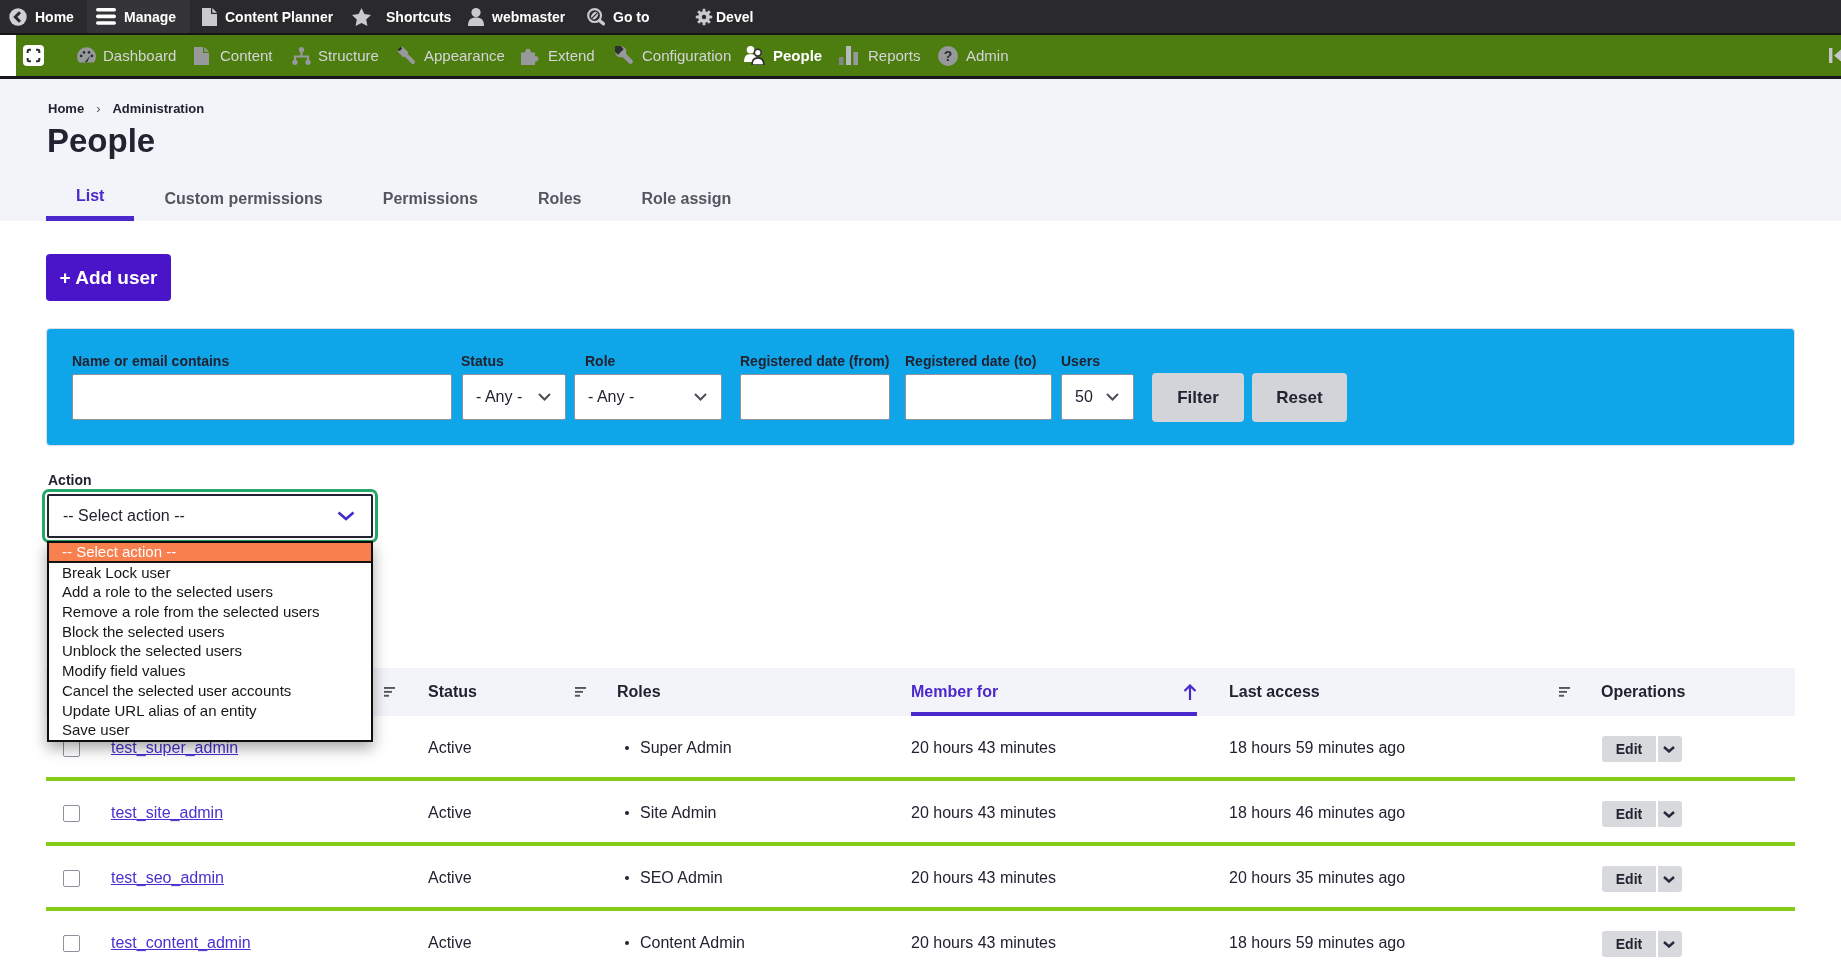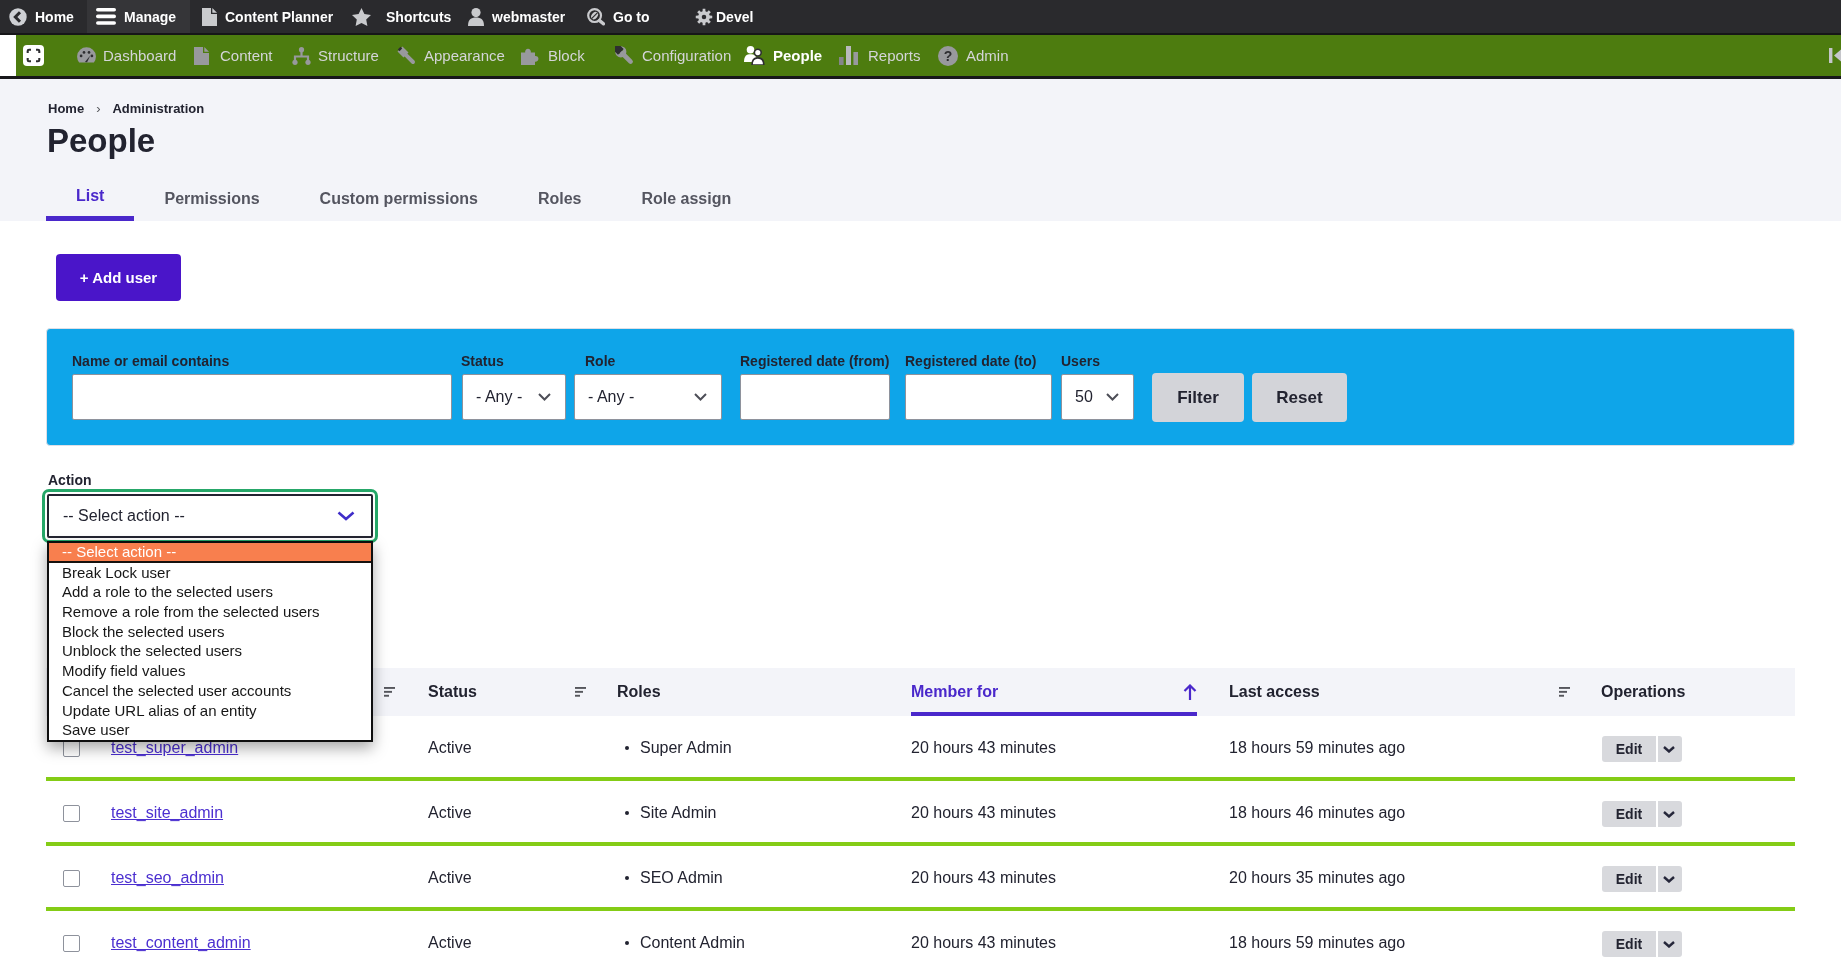--- a/index.html
+++ b/index.html
@@ -25,22 +25,22 @@
 #crumbs { position:absolute; left:48px; top:101px; font-size:13px; font-weight:bold; color:#222330; }
 #crumbs .sep { color:#55565b; font-weight:normal; padding:0 12px; }
 h1 { position:absolute; left:47px; top:122px; font-size:33px; font-weight:bold; color:#222330; }
 #tabs { position:absolute; left:46px; top:171px; display:flex; }
 #tabs .tab { font-size:16px; font-weight:bold; color:#545560; padding:8px 30px 3px; height:50px;
   display:flex; align-items:center; }
 #tabs .tab.active { color:#4a28cb; border-bottom:5px solid #4a28cb; }
 
 
 #adduser { position:absolute; left:46px; top:254px; width:125px; height:47px; background:#4a15c9;
-  border-radius:4px; color:#fff; font-size:15px; font-weight:bold;
-  display:flex; align-items:center; justify-content:center;margin-left:10px; }
+  border-radius:4px; color:#fff; font-size:19px; font-weight:bold;
+  display:flex; align-items:center; justify-content:center; }
 
 
 #filter { position:absolute; left:46px; top:328px; width:1749px; height:118px;
   background:#0ea5e9; border:1px solid #dedfe6; border-radius:4px; }
 .flabel { position:absolute; top:24px; font-size:14px; font-weight:bold; color:#222330; }
 .fctl { position:absolute; top:45px; height:46px; background:#fff;
   border:1px solid #8e929c; border-radius:2px; }
 .fsel { display:flex; align-items:center; font-size:16px; color:#222330; }
 .fsel .txt { padding-left:13px; }
 .fsel svg { position:absolute; right:14px; }
@@ -187,21 +187,21 @@
       <path d="M0.5 5.5 L5.5 0.5 L11.5 6.5 L6.5 11.5 Z M2.8 3.2 L4.5 4.9" fill="#98999d"></path>
       <path d="M3.5 0.8 L5.2 2.5 L2.5 5.2 L0.8 3.5" fill="#2e2e31"></path>
       <line x1="8.8" y1="8.8" x2="16" y2="16" stroke="#98999d" stroke-width="4" stroke-linecap="round"></line>
     </svg>
     <span class="lbl" style="margin-left:8px;">Appearance</span>
   </div>
   <div class="item" style="left:504px;">
     <svg width="21" height="19" viewBox="0 0 21 19">
       <path d="M1 6.5 H5.2 A2.9 2.9 0 1 1 10.8 6.5 H15 V10 A2.9 2.9 0 1 1 15 15.7 V19 H1 Z" fill="#98999d"></path>
     </svg>
-    <span class="lbl" style="margin-left:7px;">Block</span>
+    <span class="lbl" style="margin-left:7px;">Extend</span>
   </div>
   <div class="item" style="left:599px;">
     <svg width="19" height="19" viewBox="0 0 19 19">
       <line x1="7" y1="7" x2="15.6" y2="15.6" stroke="#98999d" stroke-width="4.6" stroke-linecap="round"></line>
       <circle cx="5.8" cy="5.8" r="4" fill="none" stroke="#98999d" stroke-width="3.2"></circle>
       <rect x="-1" y="-1" width="8" height="8" transform="rotate(-45 3 3)" fill="#2e2e31"></rect>
     </svg>
     <span class="lbl" style="margin-left:8px;">Configuration</span>
   </div>
   <div class="item" style="left:728px;">
@@ -237,22 +237,22 @@
     </svg>
   </div>
 </div>
 <div id="trayline"></div>
 
 <div id="band"></div>
 <div id="crumbs">Home<span class="sep">›</span>Administration</div>
 <h1>People</h1>
 <div id="tabs">
   <div class="tab active">List</div>
+  <div class="tab">Custom permissions</div>
   <div class="tab">Permissions</div>
-  <div class="tab">Custom permissions</div>
   <div class="tab">Roles</div>
   <div class="tab">Role assign</div>
 </div>
 
 <div id="adduser">+ Add user</div>
 
 <div id="filter">
   <div class="flabel" style="left:25px;">Name or email contains</div>
   <input class="fctl" style="left: 25px; width: 380px;">
   <div class="flabel" style="left:414px;">Status</div>

